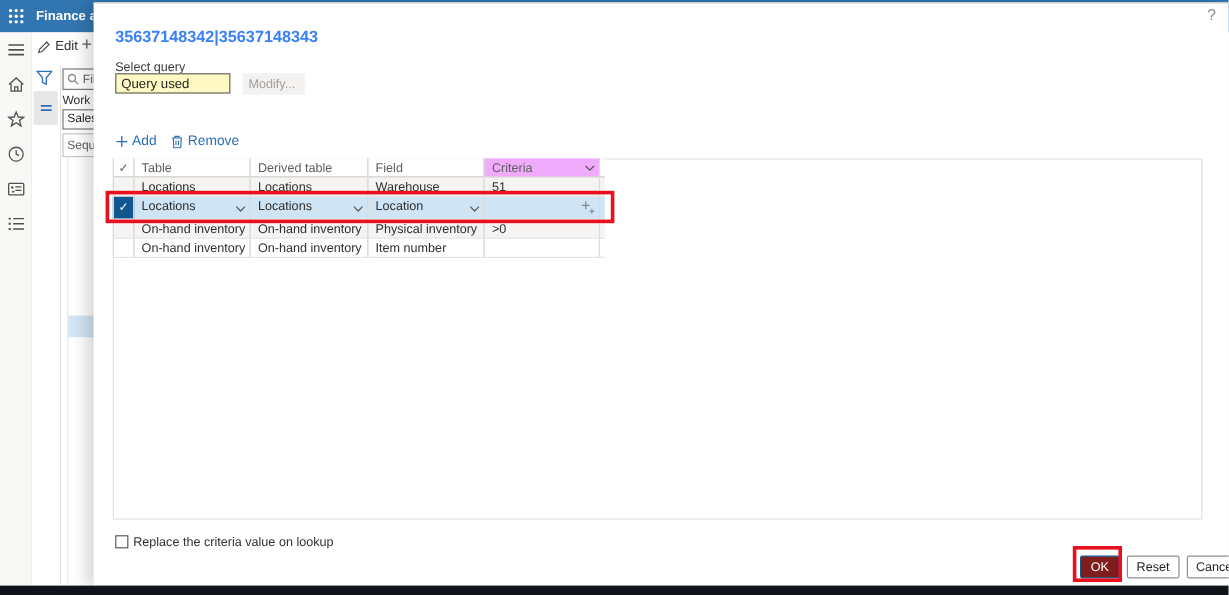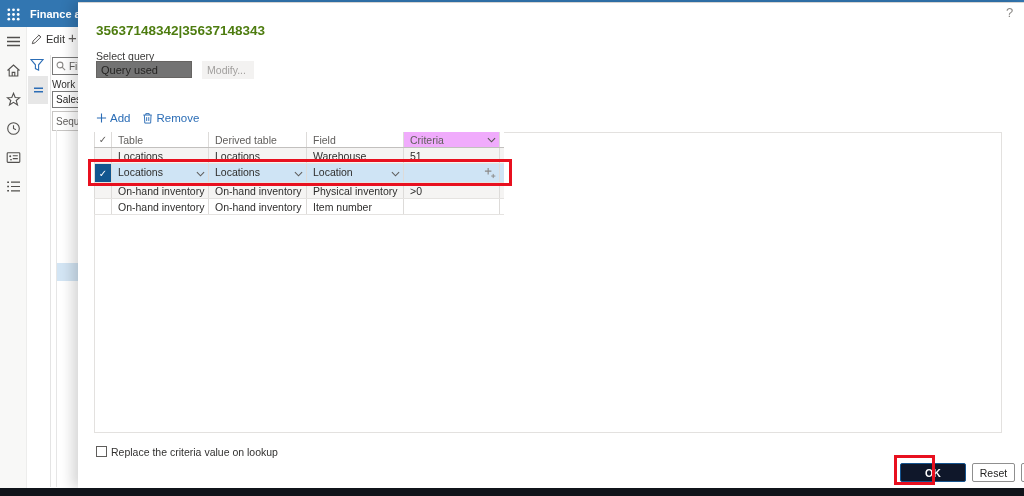--- a/index.html
+++ b/index.html
@@ -30,24 +30,24 @@
   .bg-sequ{position:absolute;left:25px;top:84px;width:56px;height:20px;border:1px solid #c8c6c4;
            font-size:10px;color:#605e5c;padding:4px 0 0 3px;white-space:nowrap;background:#fff;}
   .vline1{position:absolute;left:50px;top:55px;width:1px;height:432px;background:#e4e4e4;z-index:1;}
   .vline2{position:absolute;left:56px;top:130px;width:1px;height:357px;background:#e6e6e6;z-index:1;}
   .bg-selband{position:absolute;left:57px;top:263px;width:21px;height:18px;background:#d3e5f4;z-index:1;}
 
   
   .dialog{position:absolute;left:78px;top:2px;width:946px;height:486px;background:#fff;
           border-top:1px solid #d6d4d2;box-shadow:-6px 0 12px rgba(0,0,0,.16);z-index:5;}
   .help{position:absolute;left:928px;top:2px;font-size:13px;color:#8a8886;cursor:pointer;}
-  .dlg-title{position:absolute;left:18px;top:20px;font-size:13.5px;font-weight:600;color:#4d7c0f;}
+  .dlg-title{position:absolute;left:18px;top:20px;font-size:13.5px;font-weight:600;color:#3b82f6;}
   .sq-label{position:absolute;left:18px;top:47px;font-size:10.5px;color:#3b3a39;}
   .sq-input{position:absolute;left:18px;top:58px;width:96px;height:17px;border:1px solid #666462;
-            font-size:11px;color:#252423;padding:0 10px 0 4px;font-family:"Liberation Sans",sans-serif;background:#737373;}
+            font-size:11px;color:#252423;padding:0 10px 0 4px;font-family:"Liberation Sans",sans-serif;background:#fef9c3;}
   .modify-btn{position:absolute;left:124px;top:58px;width:52px;height:18px;background:#f3f2f1;border:none;
               color:#a19f9d;font-size:10.5px;display:flex;align-items:center;justify-content:center;gap:3px;
               font-family:"Liberation Sans",sans-serif;}
   .tabs{position:absolute;left:18px;top:83px;display:flex;gap:14px;font-size:11.5px;}
   .tab{color:#605e5c;padding-bottom:3px;cursor:pointer;}
   .tab.active{color:#252423;font-weight:600;border-bottom:3px solid #2b6db6;}
   .links{position:absolute;left:18px;top:109px;display:flex;gap:12px;align-items:center;
          color:#2b6db6;font-size:11.5px;}
   .lnk{display:flex;align-items:center;gap:3px;cursor:pointer;}
   .lnk svg{width:11px;height:12px;}
@@ -72,21 +72,21 @@
   .hdr-chev{position:absolute;right:3px;top:5px;width:9px;height:6px;color:#55534f;}
   .lookup-ic{position:absolute;right:3px;top:3px;width:12px;height:12px;color:#8a8886;}
 
   .replace-row{position:absolute;left:18px;top:443px;display:flex;align-items:flex-start;gap:4px;}
   .cb{width:11px;height:11px;border:1px solid #5f5d5b;background:#fff;flex:none;margin-top:0;}
   .cb-label{font-size:10.5px;color:#323130;line-height:12px;}
 
   .btnrow{position:absolute;top:460px;left:822px;display:flex;gap:6px;}
   .btn{height:19px;border:1px solid #8f8f8f;background:#fff;color:#252423;font-size:10.5px;
        border-radius:2px;padding:0 7px;font-family:"Liberation Sans",sans-serif;line-height:16px;}
-  .btn.primary{background:#0f172a;border-color:#15548f;color:#fff;font-weight:bold;padding:0 24px;}
+  .btn.primary{background:#7f1d1d;border-color:#15548f;color:#fff;font-weight:normal;padding:0 8px;}
 
   .ann{position:absolute;border:3px solid #e8101f;z-index:30;pointer-events:none;}
   .ann-row{left:88px;top:159px;width:424px;height:27px;}
   .ann-ok{left:894px;top:455px;width:41px;height:30px;}
 
   .bottombar{position:absolute;left:0;top:488px;width:1024px;height:8px;background:#10141a;z-index:40;}
 </style>
 </head>
 <body>
 

